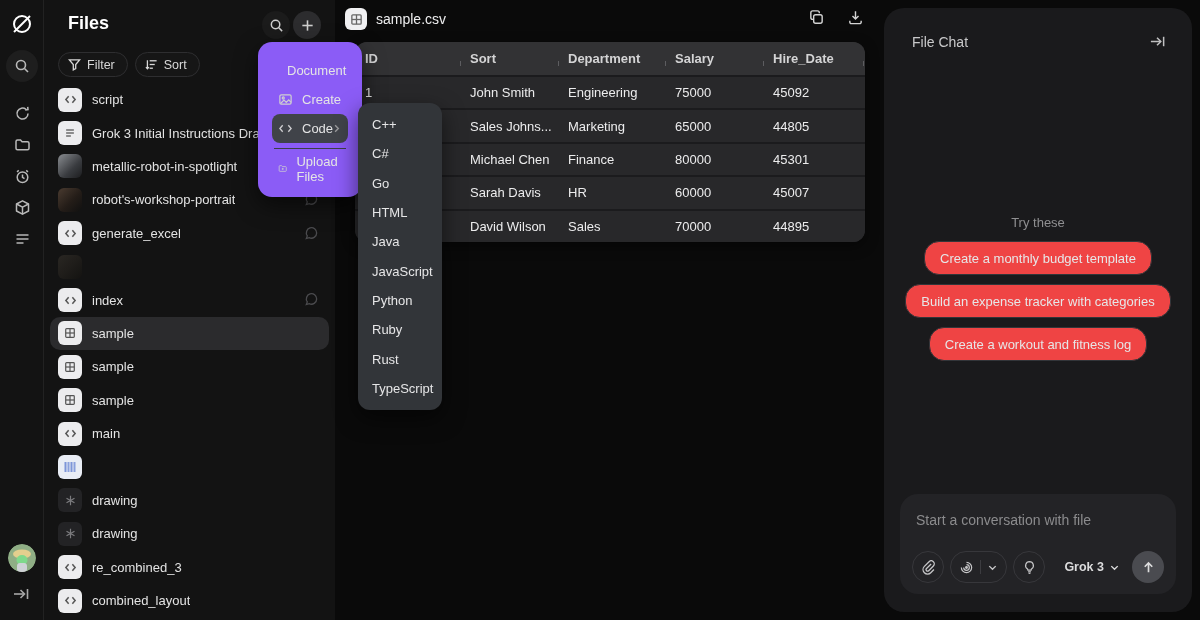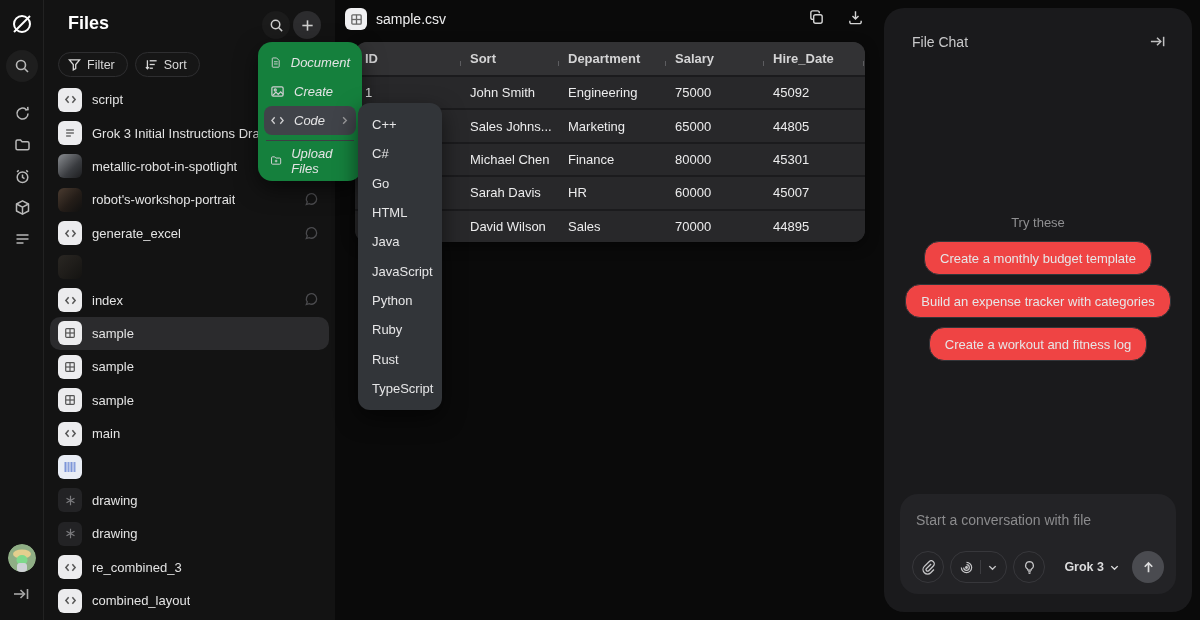--- a/index.html
+++ b/index.html
@@ -60,22 +60,22 @@
     height:33.4px; font-size:13px; }
   .t-head { background:#323234; color:#d4d4d5; font-weight:bold; height:33px; }
   .t-cell { padding-left:10px; white-space:nowrap; overflow:hidden; text-overflow:ellipsis; }
   .t-head .t-cell { position:relative; }
   .t-head .t-cell + .t-cell::before, .t-head .t-cell:last-child::after { content:"";
     position:absolute; left:0; top:10px; width:1px; height:13px; background:#5d5d60; }
   .t-head .t-cell:last-child::after { left:auto; right:1px; }
   .t-body .t-row { background:#28282a; border-top:2px solid #1b1b1d; color:#ececed; }
 
   
-  .menu { position:absolute; left:258px; top:42px; width:104px; background:#15803d;
-    border-radius:14px; padding:6px; z-index:20; box-shadow:0 8px 22px rgba(0,0,0,.55);font-style:italic; }
+  .menu { position:absolute; left:258px; top:42px; width:104px; background:#8b5cf6;
+    border-radius:14px; padding:14px; z-index:20; box-shadow:0 8px 22px rgba(0,0,0,.55); }
   .menu-item { height:29px; display:flex; align-items:center; gap:9px; padding:0 6px;
     border-radius:8px; font-size:13px; color:#e4e4e5; position:relative; }
   .menu-item.hl { background:#404349; }
   .menu-item .m-ic { color:#cfcfd1; }
   .menu-chevron { position:absolute; right:6px; color:#9a9a9c; }
   .menu-divider { height:1px; background:#3c3f44; margin:5px 2px; }
 
   .submenu { position:absolute; left:358px; top:103px; width:84px; background:#323539;
     border-radius:12px; padding:7px 0; z-index:21; box-shadow:0 8px 22px rgba(0,0,0,.55); }
   .submenu-item { height:29.3px; display:flex; align-items:center; padding-left:14px;

